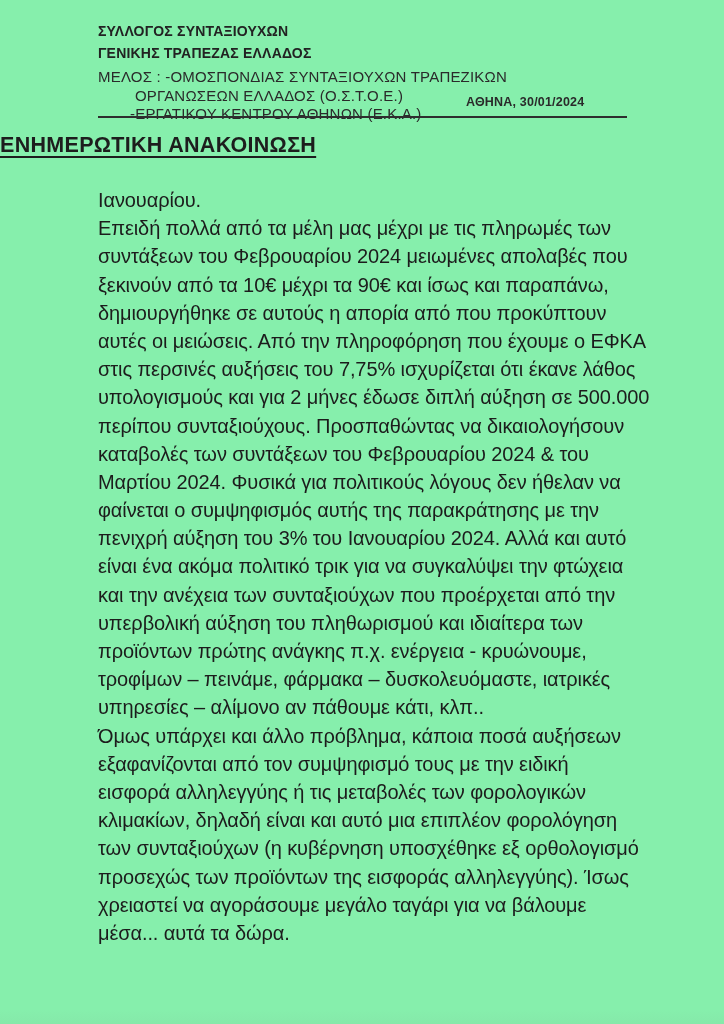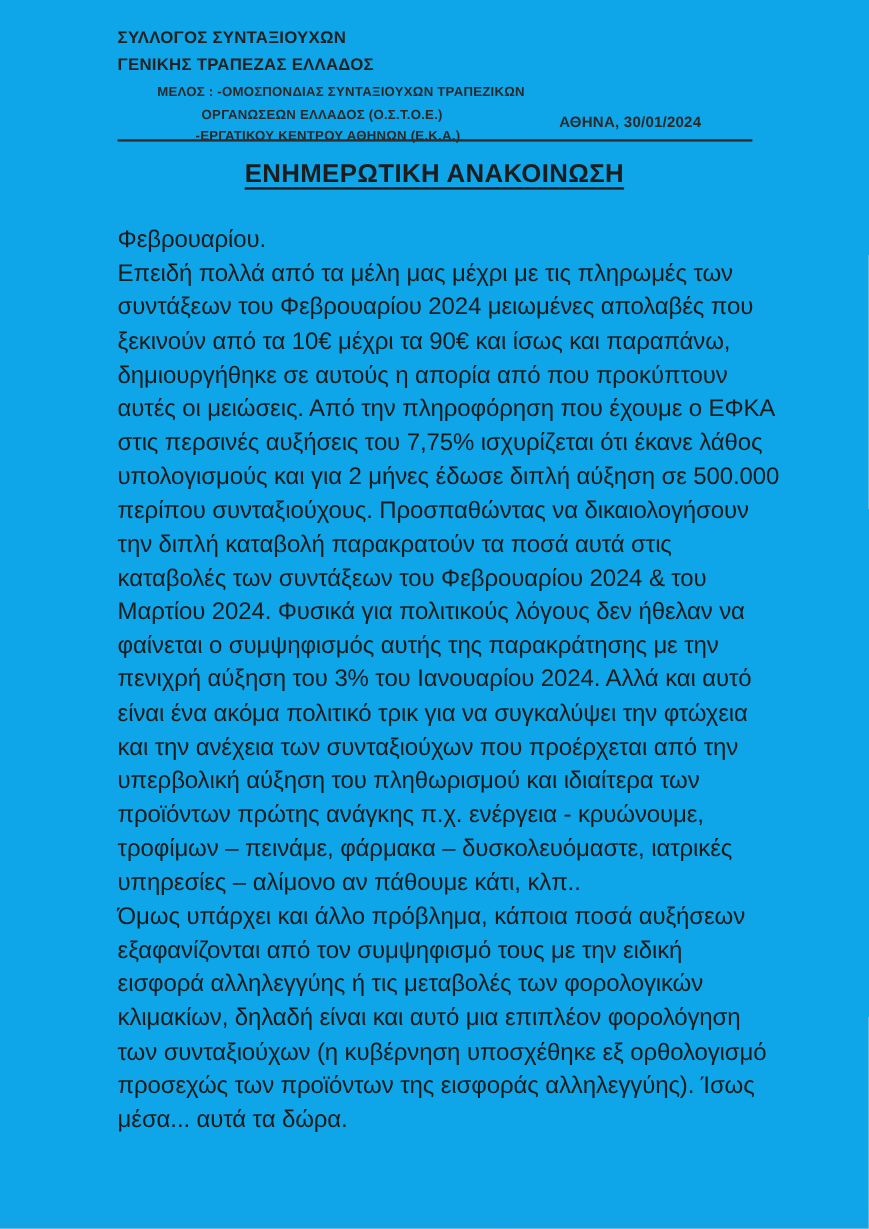--- a/index.html
+++ b/index.html
@@ -7,21 +7,21 @@
     margin: 0;
     padding: 0;
     background: #e8e8e8;
     font-family: "Liberation Sans", "DejaVu Sans", sans-serif;
   }
   .page {
     position: relative;
     width: 724px;
     height: 1024px;
     margin: 0 auto;
-    background: #0ea5e9;
+    background: #86efac;
     color: #1b1b1b;
     overflow: hidden;
   }
   
   .scan-shade {
     position: absolute;
     left: 0;
     bottom: 0;
     width: 100%;
     height: 14px;
@@ -38,27 +38,26 @@
   }
   .org-line {
     font-size: 14px;
     font-weight: 700;
     line-height: 22px;
     letter-spacing: 0.2px;
     color: #222;
     white-space: nowrap;
   }
   .member-line {
-    font-size: 11px;
-    font-weight: 700;
+    font-size: 15px;
+    font-weight: 400;
     line-height: 18.5px;
     letter-spacing: 0.2px;
     color: #2a2a2a;
     white-space: nowrap;
-    margin-left: 33px;
   }
   .member-line.first { margin-top: 4px; }
   .member-line.indent-a { padding-left: 37px; }
   .member-line.indent-b { padding-left: 32px; }
 
   .date-line {
     position: absolute;
     top: 95px;
     left: 455px;
     font-size: 12.5px;
@@ -77,21 +76,20 @@
     height: 2px;
     background: #2e2e2e;
   }
 
   
   .title-wrap {
     position: absolute;
     top: 133px;
     left: 0;
     width: 724px;
-    text-align: center;
   }
   .doc-title {
     display: inline-block;
     font-size: 21.5px;
     font-weight: 700;
     letter-spacing: 0.3px;
     color: #1d1d1d;
     text-decoration: underline;
     text-decoration-thickness: 2px;
     text-underline-offset: 4px;
@@ -128,44 +126,44 @@
 
   <div class="date-line">ΑΘΗΝΑ, 30/01/2024</div>
 
   <div class="header-divider"></div>
 
   <div class="title-wrap">
     <span class="doc-title">ΕΝΗΜΕΡΩΤΙΚΗ ΑΝΑΚΟΙΝΩΣΗ</span>
   </div>
 
   <div class="body-text">
-      <div class="body-line">Φεβρουαρίου.</div>
+      <div class="body-line">Ιανουαρίου.</div>
       <div class="body-line">Επειδή πολλά από τα μέλη μας μέχρι με τις πληρωμές των</div>
       <div class="body-line">συντάξεων του Φεβρουαρίου 2024 μειωμένες απολαβές που</div>
       <div class="body-line">ξεκινούν από τα 10€ μέχρι τα 90€ και ίσως και παραπάνω,</div>
       <div class="body-line">δημιουργήθηκε σε αυτούς η απορία από που προκύπτουν</div>
       <div class="body-line">αυτές οι μειώσεις. Από την πληροφόρηση που έχουμε ο ΕΦΚΑ</div>
       <div class="body-line">στις περσινές αυξήσεις του 7,75% ισχυρίζεται ότι έκανε λάθος</div>
       <div class="body-line">υπολογισμούς και για 2 μήνες έδωσε διπλή αύξηση σε 500.000</div>
       <div class="body-line">περίπου συνταξιούχους. Προσπαθώντας να δικαιολογήσουν</div>
-      <div class="body-line">την διπλή καταβολή παρακρατούν τα ποσά αυτά στις</div>
       <div class="body-line">καταβολές των συντάξεων του Φεβρουαρίου 2024 &amp; του</div>
       <div class="body-line">Μαρτίου 2024. Φυσικά για πολιτικούς λόγους δεν ήθελαν να</div>
       <div class="body-line">φαίνεται ο συμψηφισμός αυτής της παρακράτησης με την</div>
       <div class="body-line">πενιχρή αύξηση του 3% του Ιανουαρίου 2024. Αλλά και αυτό</div>
       <div class="body-line">είναι ένα ακόμα πολιτικό τρικ για να συγκαλύψει την φτώχεια</div>
       <div class="body-line">και την ανέχεια των συνταξιούχων που προέρχεται από την</div>
       <div class="body-line">υπερβολική αύξηση του πληθωρισμού και ιδιαίτερα των</div>
       <div class="body-line">προϊόντων πρώτης ανάγκης π.χ. ενέργεια - κρυώνουμε,</div>
       <div class="body-line">τροφίμων – πεινάμε, φάρμακα – δυσκολευόμαστε, ιατρικές</div>
       <div class="body-line">υπηρεσίες – αλίμονο αν πάθουμε κάτι, κλπ..</div>
       <div class="body-line">Όμως υπάρχει και άλλο πρόβλημα, κάποια ποσά αυξήσεων</div>
       <div class="body-line">εξαφανίζονται από τον συμψηφισμό τους με την ειδική</div>
       <div class="body-line">εισφορά αλληλεγγύης ή τις μεταβολές των φορολογικών</div>
       <div class="body-line">κλιμακίων, δηλαδή είναι και αυτό μια επιπλέον φορολόγηση</div>
       <div class="body-line">των συνταξιούχων (η κυβέρνηση υποσχέθηκε εξ ορθολογισμό</div>
       <div class="body-line">προσεχώς των προϊόντων της εισφοράς αλληλεγγύης). Ίσως</div>
+      <div class="body-line">χρειαστεί να αγοράσουμε μεγάλο ταγάρι για να βάλουμε</div>
       <div class="body-line">μέσα... αυτά τα δώρα.</div>
     </div>
 
   <div class="scan-shade"></div>
 
 </div>
 
 </body></html>

